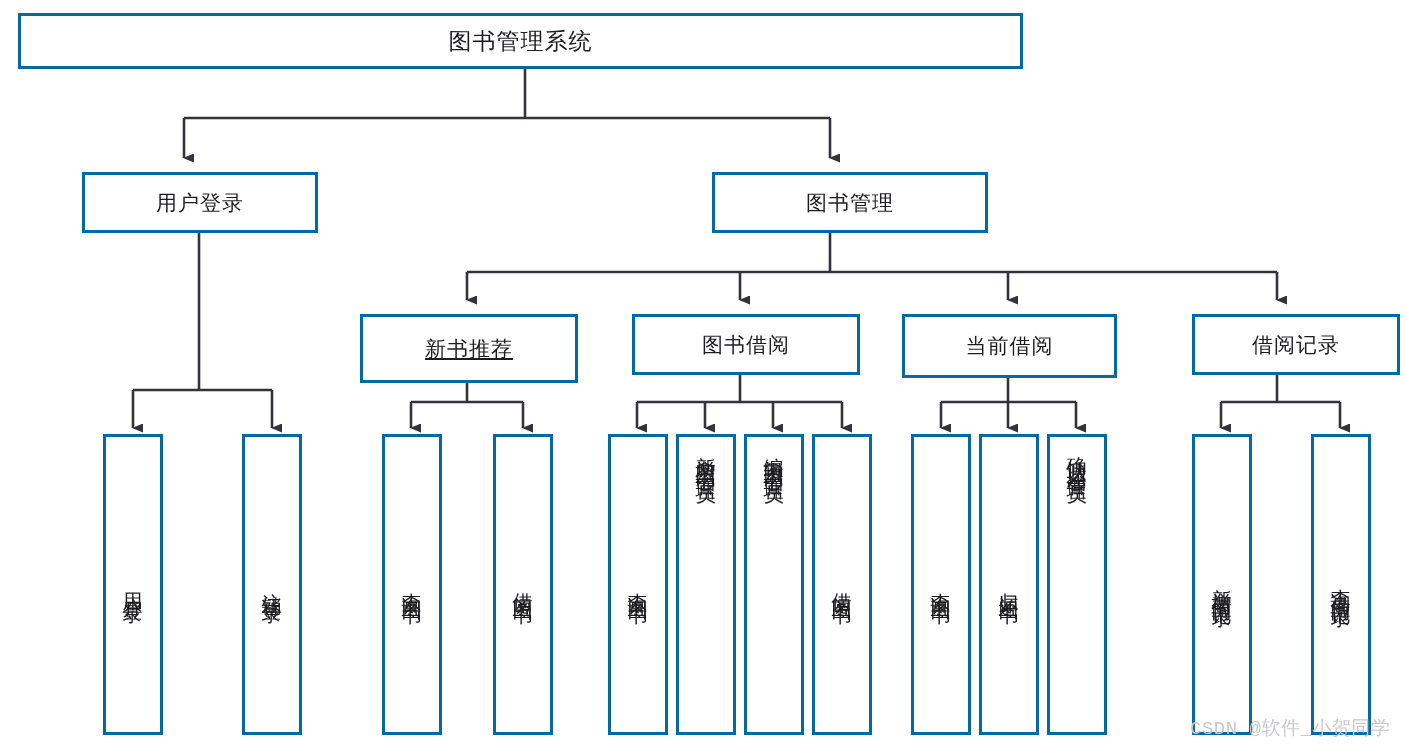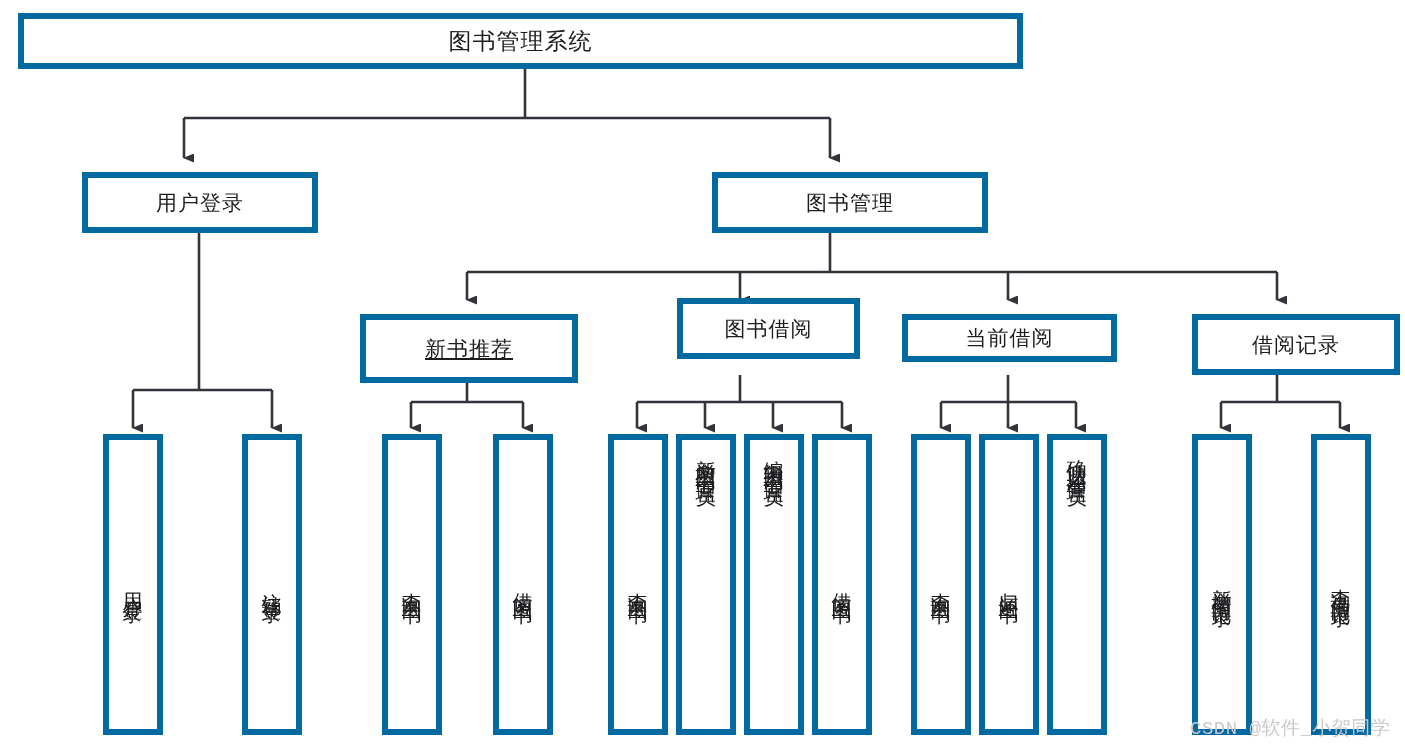--- a/index.html
+++ b/index.html
@@ -22,21 +22,21 @@
     left: 0;
     top: 0;
     width: 1405px;
     height: 747px;
     pointer-events: none;
   }
   .node {
     position: absolute;
     box-sizing: border-box;
     background: #ffffff;
-    border: 6px solid #0369a1;
+    border: 3px solid #0369a1;
     display: flex;
     align-items: center;
     justify-content: center;
     color: #1d1d20;
     z-index: 2;
   }
   .node.root {
     font-size: 23px;
     letter-spacing: 1px;
   }
@@ -145,24 +145,24 @@
   <div class="node lvl2" style="left:82px; top:172px; width:236px; height:61px;">
     <span>用户登录</span>
   </div>
   <div class="node lvl2" style="left:712px; top:172px; width:276px; height:61px;">
     <span>图书管理</span>
   </div>
 
   <div class="node lvl3" style="left:360px; top:314px; width:218px; height:69px;text-decoration:underline;">
     <span>新书推荐</span>
   </div>
-  <div class="node lvl3" style="left:632px; top:298px; width:183px; height:61px;margin-left:45px;">
+  <div class="node lvl3" style="left:632px; top:314px; width:228px; height:61px;">
     <span>图书借阅</span>
   </div>
-  <div class="node lvl3" style="left:902px; top:314px; width:215px; height:48px;">
+  <div class="node lvl3" style="left:902px; top:314px; width:215px; height:64px;">
     <span>当前借阅</span>
   </div>
   <div class="node lvl3" style="left:1192px; top:314px; width:208px; height:61px;">
     <span>借阅记录</span>
   </div>
 
   <div class="node leaf" style="left:103px; top:434px; width:60px; height:301px;">
     <span class="vtext">用户登录</span>
   </div>
   <div class="node leaf" style="left:242px; top:434px; width:60px; height:301px;">

